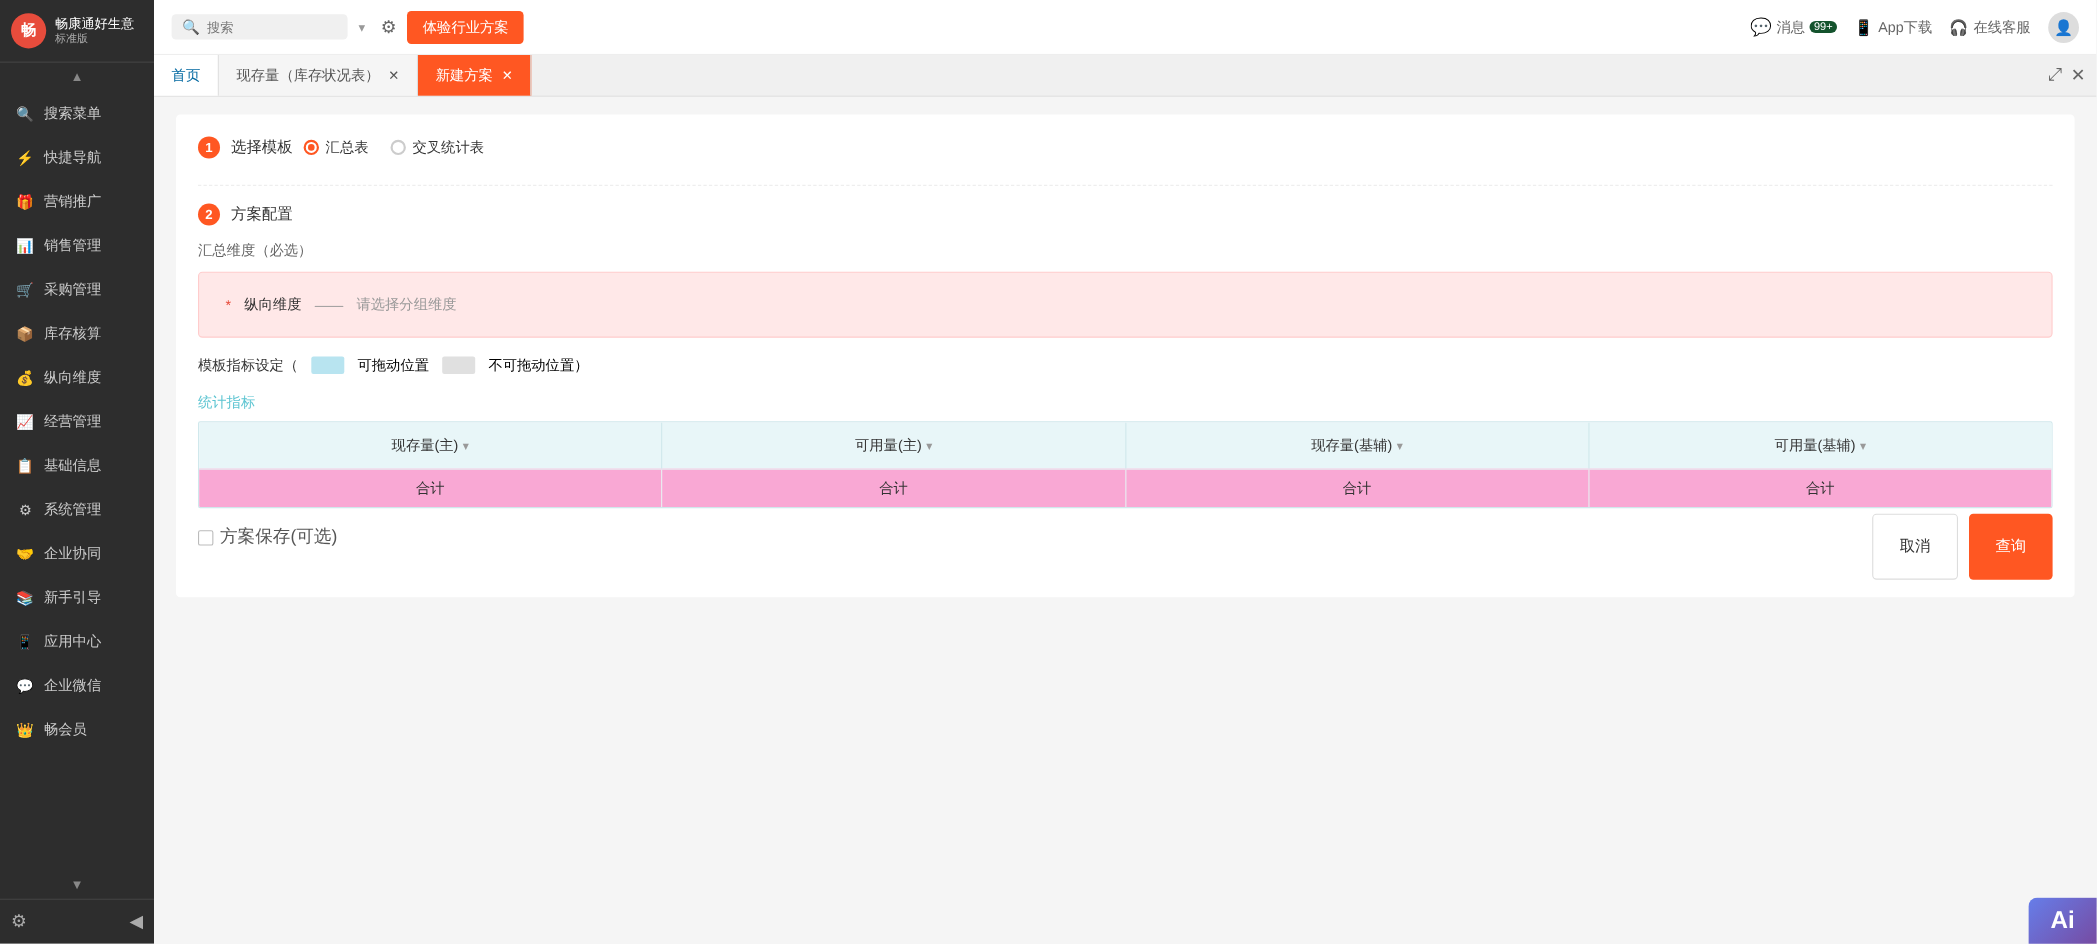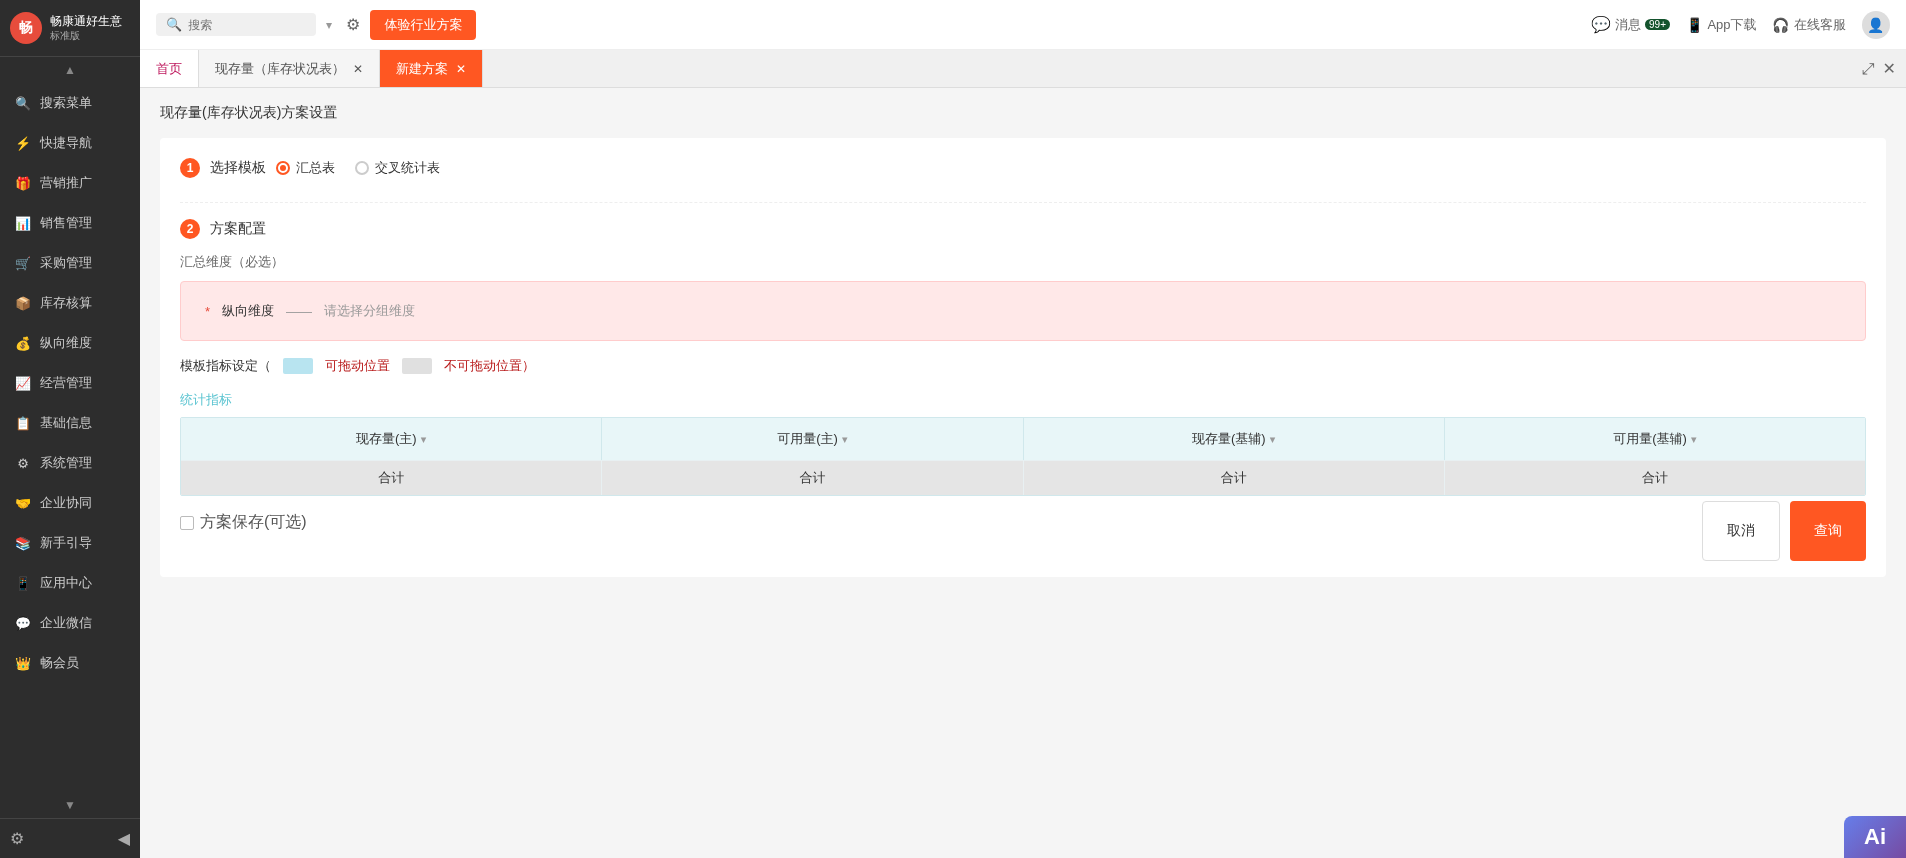--- a/index.html
+++ b/index.html
@@ -198,21 +198,21 @@
       font-size: 13px;
       color: #555;
       background: #f5f5f5;
     }
     .tab.active {
       background: #ff5722;
       color: white;
     }
     .tab-home {
       background: white;
-      color: #be185d;
+      color: #0369a1;
     }
     .tab-close {
       font-size: 12px;
       color: currentColor;
       margin-left: 2px;
     }
     .tab-expand {
       margin-left: auto;
       display: flex;
       align-items: center;
@@ -363,21 +363,21 @@
     .indicator-box {
       width: 30px;
       height: 16px;
       background: #b8e4f0;
       border-radius: 2px;
       display: inline-block;
     }
     .indicator-box.gray {
       background: #e0e0e0;
     }
-    .indicator-label { color: #b91c1c; }
+    .indicator-label { color: #000000; }
 
     
     .stats-section { margin-bottom: 16px; }
     .stats-label {
       font-size: 13px;
       color: #5bc4d1;
       margin-bottom: 8px;
       font-weight: 500;
     }
     .stats-table {
@@ -397,21 +397,21 @@
       font-size: 13px;
       color: #333;
       display: flex;
       align-items: center;
       justify-content: center;
       gap: 4px;
     }
     .stats-cell:last-child { border-right: none; }
     .stats-data-row {
       display: flex;
-      background: #e5e5e5;
+      background: #f9a8d4;
       border-top: 1px solid #e8f0f2;
     }
     .stats-data-cell {
       flex: 1;
       padding: 8px 12px;
       border-right: 1px solid #e8f0f2;
       text-align: center;
       font-size: 13px;
       color: #333;
     }
@@ -617,21 +617,20 @@
       <span>新建方案</span>
       <span class="tab-close">✕</span>
     </div>
     <div class="tab-expand">
       <span class="tab-expand-icon">⤢</span>
       <span class="tab-expand-icon" style="margin-left:8px;">✕</span>
     </div>
   </div>
 
   <div class="content">
-    <div class="page-title">现存量(库存状况表)方案设置</div>
 
     <div class="panel">
 
       <div class="section">
         <div class="section-header">
           <div class="section-num">1</div>
           <div class="section-title">选择模板</div>
           <div class="radio-group">
             <div class="radio-item">
               <div class="radio-circle checked">

